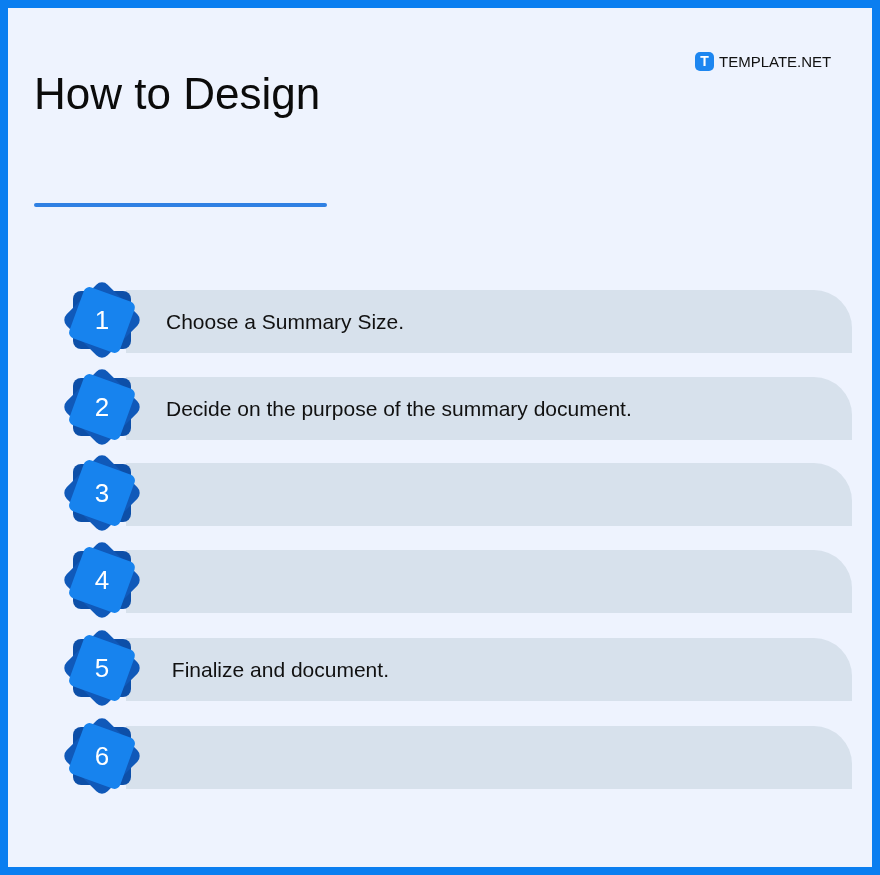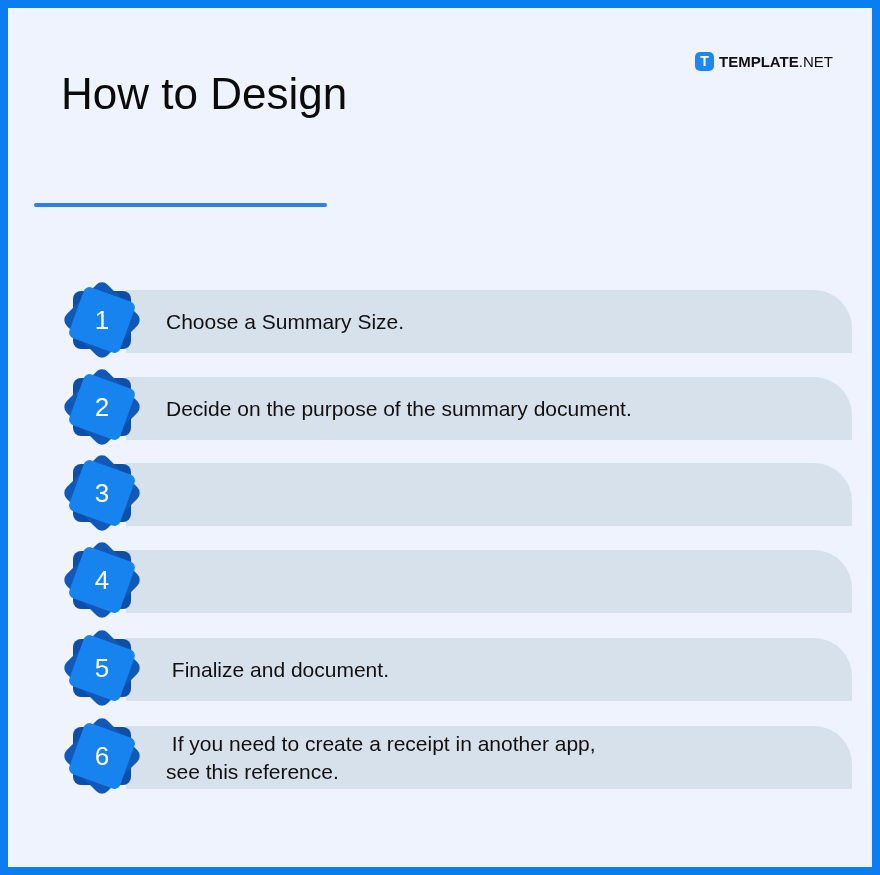--- a/index.html
+++ b/index.html
@@ -1,24 +1,24 @@
 <!DOCTYPE html>
 <html><head>
 <meta charset="utf-8">
 <style>
   html, body { margin:0; padding:0; }
   body { width:880px; height:875px; background:#0a7ef0; position:relative; overflow:hidden; font-family:"Liberation Sans", sans-serif; }
   .canvas { position:absolute; left:8px; top:8px; width:864px; height:859px; background:#eef3fe; }
   .title { position:absolute; left:26px; top:58px; font-size:44px; line-height:55px; color:#0b0b0b; font-weight:400; letter-spacing:0px; }
-  .title div { white-space:nowrap;margin-left:27px; }
+  .title div { white-space:nowrap; }
   .underline { position:absolute; left:26px; top:195px; width:293px; height:4px; background:#2f80e3; border-radius:2px; }
   .brand { position:absolute; left:687px; top:43px; height:20px; display:flex; align-items:center; }
   .brand-logo { width:19px; height:19px; background:#1d86f0; border-radius:5px; color:#fff; font-weight:700; font-size:14px; display:flex; align-items:center; justify-content:center; margin-right:5px; }
   .brand-text { font-size:15px; color:#111; }
-  .brand-text b { font-weight:700; }
+  .brand-text b { font-weight:400; }
   .step { position:absolute; left:58px; width:728px; height:72px; }
   .bar { position:absolute; left:60px; top:6px; width:726px; height:63px; background:#d7e1ec; border-radius:0 38px 0 0; }
   .badge { position:absolute; left:0; top:0; width:72px; height:72px; }
   .badge .back1, .badge .back2 { position:absolute; left:7px; top:7px; width:58px; height:58px; background:#0d4fa8; border-radius:8px; }
   .badge .back1 { transform:rotate(0deg); }
   .badge .back2 { transform:rotate(45deg); background:#1059b9; }
   .badge .front { position:absolute; left:9px; top:9px; width:54px; height:54px; background:#1783ee; border-radius:6px; transform:rotate(20deg); }
   .badge .num { position:absolute; left:0; top:0; width:72px; height:72px; display:flex; align-items:center; justify-content:center; color:#fff; font-size:26px; }
   .label { position:absolute; left:100px; top:6px; height:63px; display:flex; align-items:center; font-size:21px; color:#111; white-space:pre; line-height:28px; }
 </style>
@@ -90,16 +90,14 @@
   </div>
 
   <div class="step" style="top:712px">
     <div class="bar"></div>
     <div class="badge">
       <div class="back1"></div>
         <div class="back2"></div>
         <div class="front"></div>
       <div class="num">6</div>
     </div>
-    <div class="label"> If you need to create a receipt in another app,
-see this reference.</div>
   </div>
 </div>
 
 </body></html>

